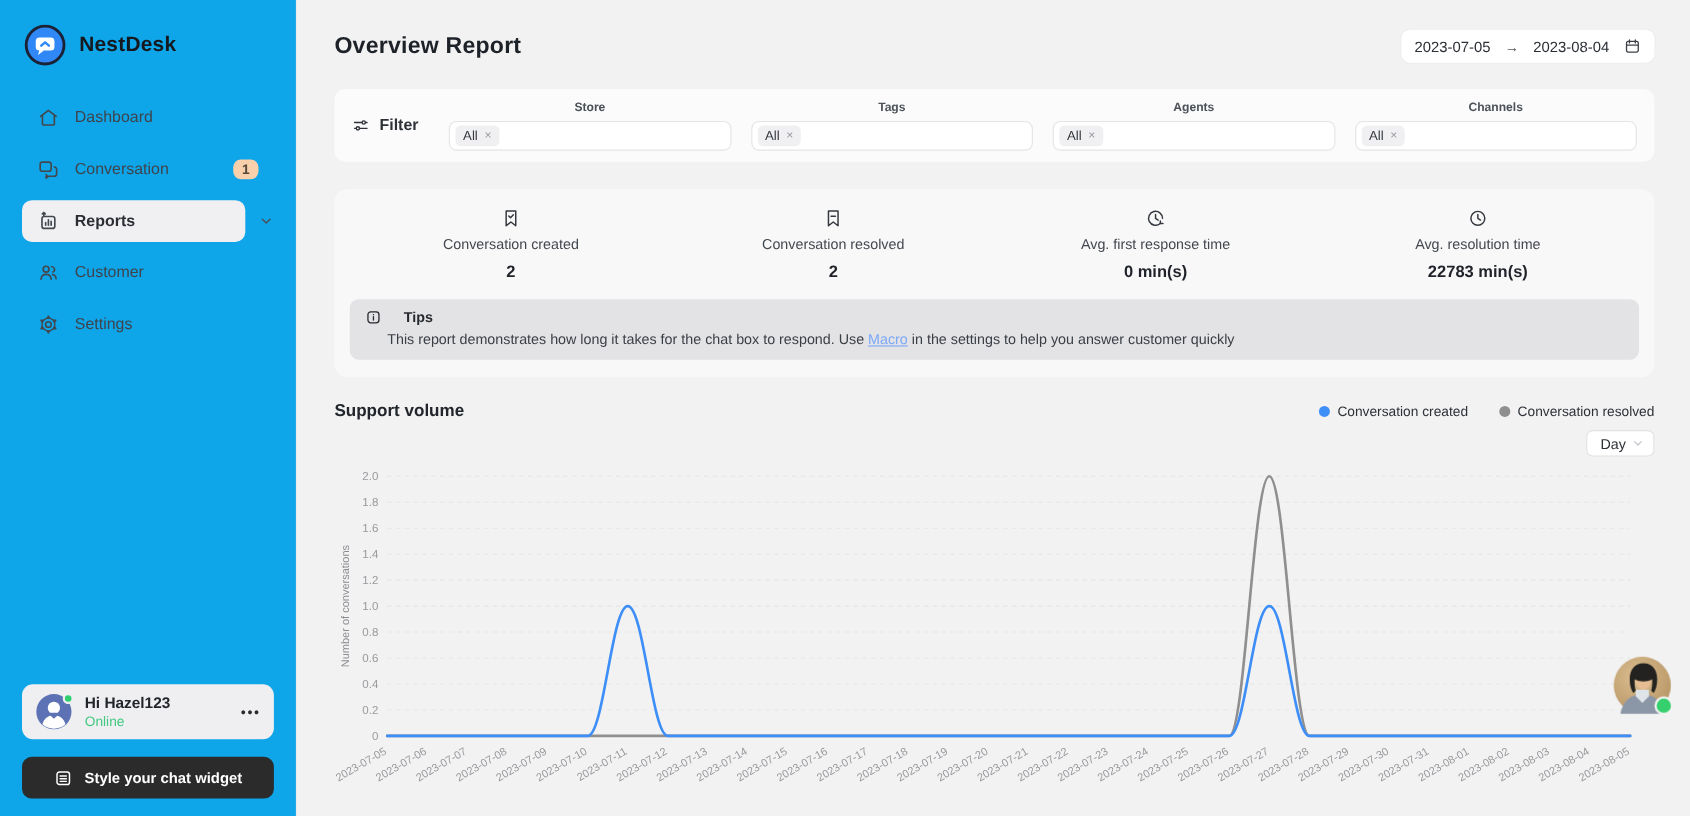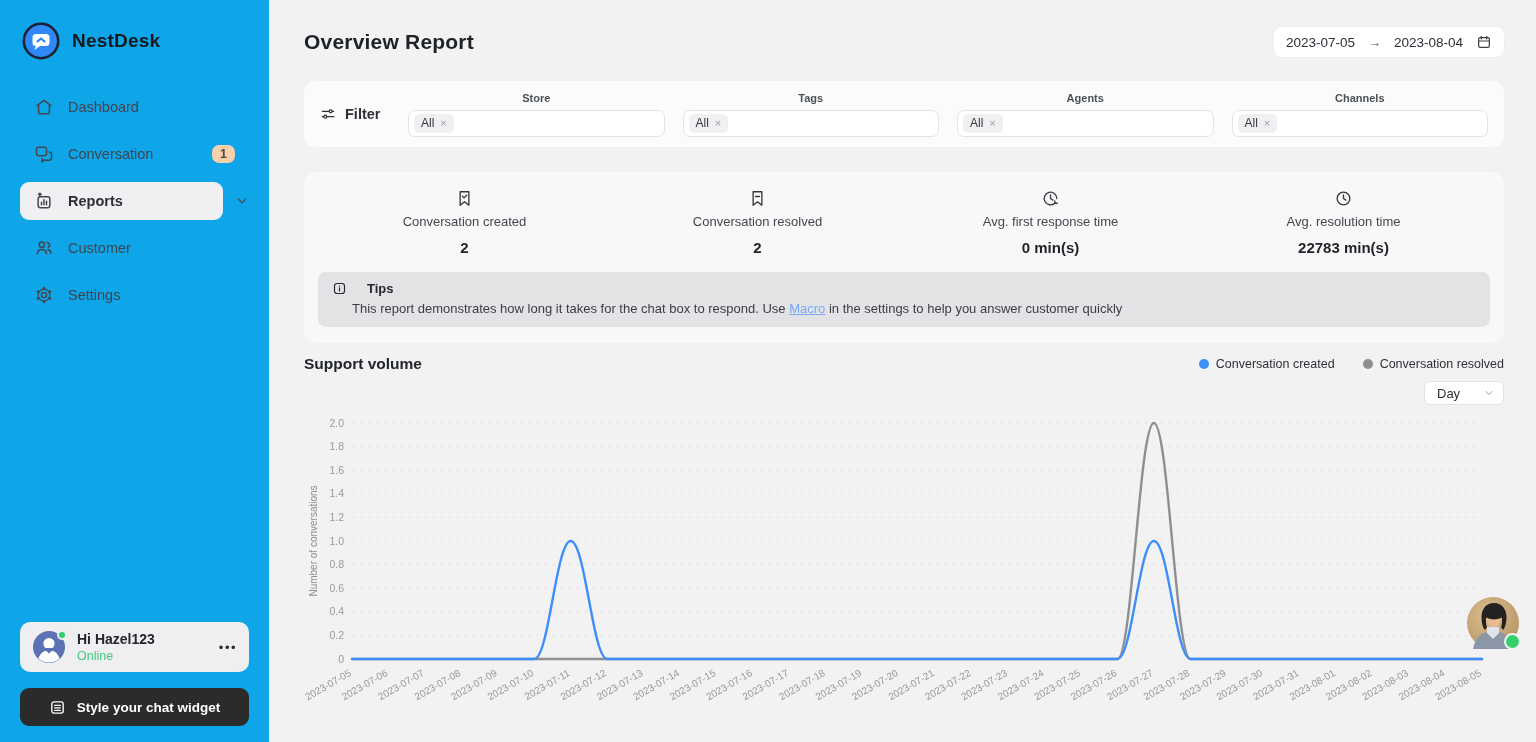--- a/index.html
+++ b/index.html
@@ -60,28 +60,28 @@
   .metrics-row { display:flex; }
   .metric { flex:1; text-align:center; }
   .micon { color:#34383e; display:flex; justify-content:center; margin-bottom:6px; }
   .mlabel { font-size:13px; color:#43474e; margin-bottom:10px; }
   .mvalue { font-size:15px; font-weight:bold; color:#1f2228; }
   .tips { margin-top:16px; background:#e3e3e5; border-radius:8px; padding:9px 14px 11px; }
   .tips-title { display:flex; gap:20px; align-items:center; font-size:13px; font-weight:bold; color:#26292e; margin-bottom:5px; }
   .tips-text { font-size:13px; color:#3a3e45;margin-left:20px; }
   .tips-link { color:#7aa7f8; text-decoration:underline; cursor:pointer; }
 
-  .chart-section { margin-top:12px; }
+  .chart-section { margin-top:22px; }
   .cs-head { display:flex; justify-content:space-between; align-items:center; }
   .cs-title { font-size:15.5px; font-weight:bold; color:#22262c; }
   .legend { display:flex; gap:28px; font-size:12.5px; color:#2e3237; }
   .legend-item { display:flex; align-items:center; gap:7px; }
   .dot { width:10px; height:10px; border-radius:50%; background:#999; }
   .select-row { display:flex; justify-content:flex-end; margin-top:8px; }
-  .day-select { background:#fff; border:1px solid #e2e2e4; border-radius:6px; height:24px; width:80px;
+  .day-select { background:#fff; border:1px solid #e2e2e4; border-radius:6px; height:24px; width:62px;
                 display:flex; align-items:center; justify-content:space-between; padding:0 8px 0 12px;
                 font-size:13px; color:#2c3036; cursor:pointer; }
   .day-chev { color:#c3c7cd; }
   #chart { margin-top:2px; }
 
   .float-avatar { position:fixed; left:1467px; top:597px; width:52px; height:52px; cursor:pointer; }
   .float-avatar .photo { width:52px; height:52px; border-radius:50%; overflow:hidden; }
   .float-avatar .gdot { position:absolute; right:-2px; bottom:-1px; width:17px; height:17px; border-radius:50%;
                         background:#35d06d; border:2px solid #f2f2f3; }
 </style>

